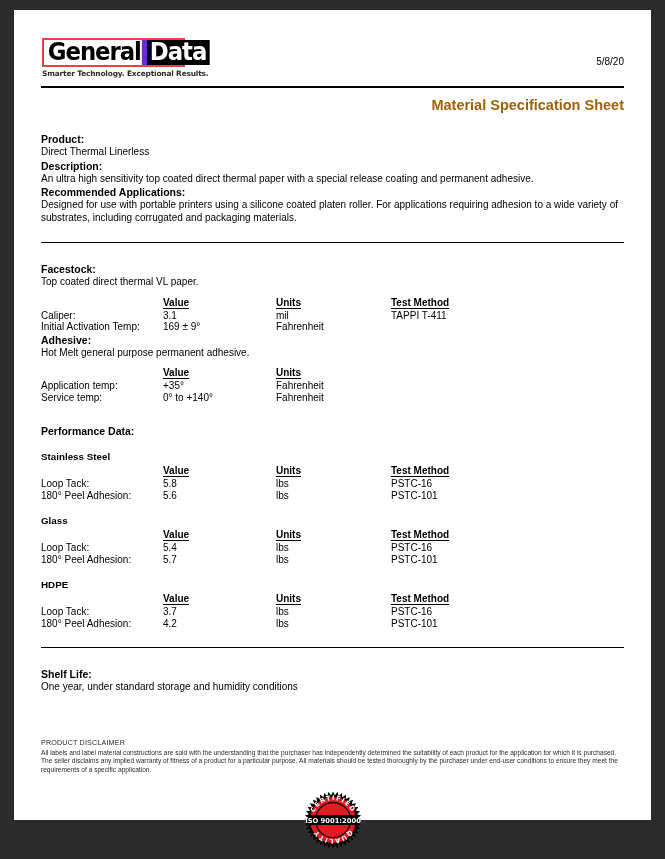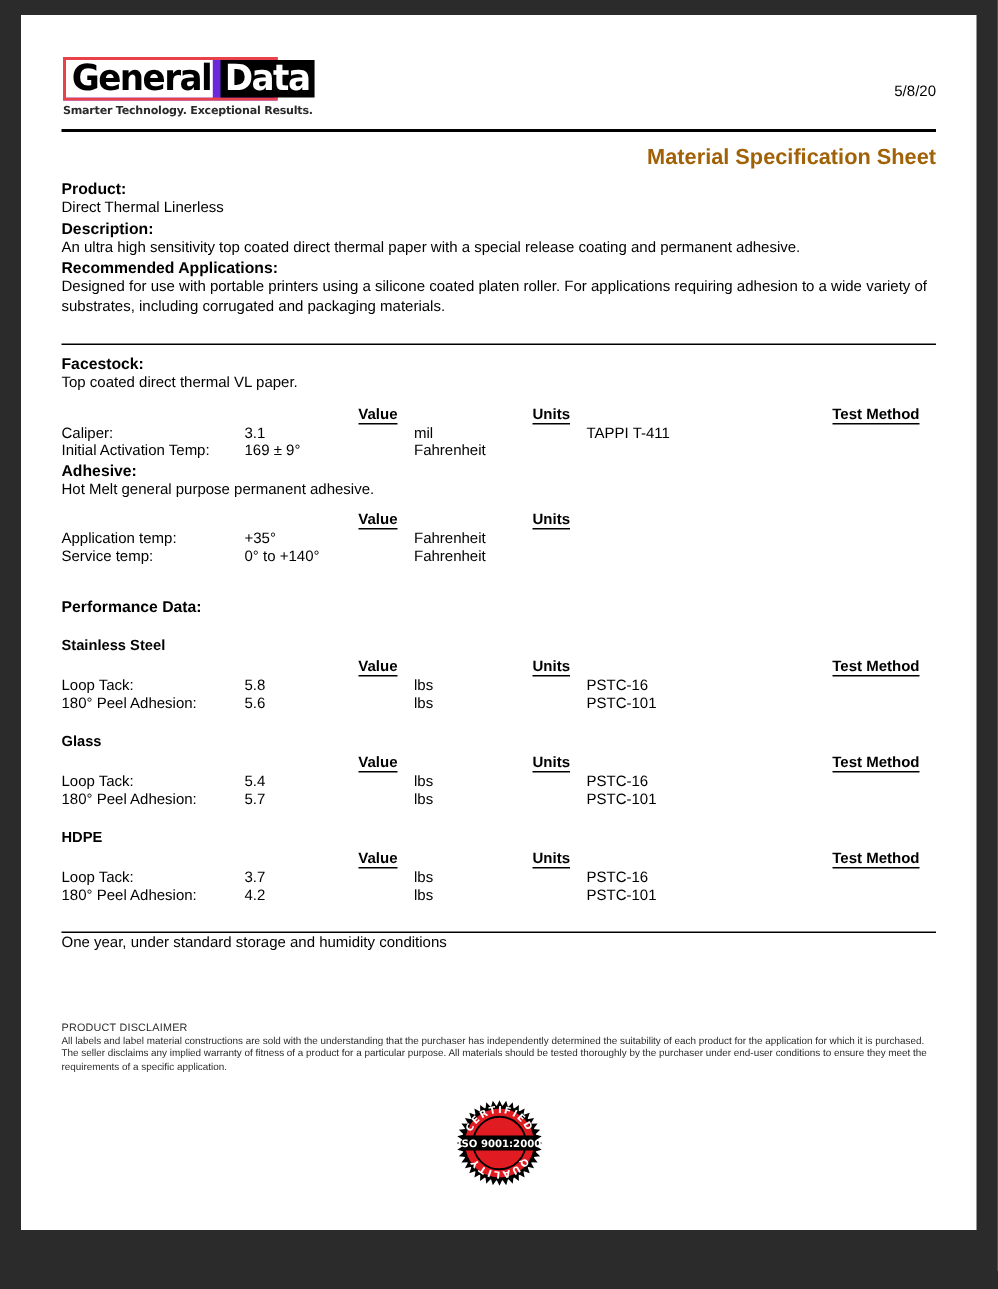--- a/index.html
+++ b/index.html
@@ -113,21 +113,21 @@
   
   .content {
     padding: 0 27px;
     color: #000;
   }
   .sec-head {
     font-size: 10.5px;
     font-weight: bold;
     margin-top: 1px;
   }
-  .sec-head.first { margin-top: 7px; }
+  .sec-head.first { margin-top: 20px; }
   .sec-body {
     font-size: 10px;
     line-height: 12.5px;
     margin-top: 1px;
   }
   .sub-head {
     font-size: 9.8px;
     font-weight: bold;
     margin-top: 14px;
   }
@@ -139,21 +139,21 @@
     margin-top: 8px;
     width: 100%;
     table-layout: fixed;
   }
   table.spec.tight { margin-top: 3px; }
   table.spec col.c-label { width: 122px; }
   table.spec col.c-value { width: 113px; }
   table.spec col.c-units { width: 115px; }
   table.spec col.c-test  { width: auto; }
   table.spec th {
-    text-align: right;
+    text-align: left;
     font-weight: bold;
     padding: 0 11px 1px 0;
     font-size: 10px;
   }
   table.spec th span {
     border-bottom: 1px solid #000;
     display: inline-block;
     line-height: 11px;
   }
   table.spec td {
@@ -401,20 +401,21 @@
           </tr>
         </tbody>
       </table>
 
       <div class="spacer-lg"></div>
     </div>
 
     <div class="rule-thin"></div>
 
     <div class="content">
+      <div class="sec-head first">Shelf Life:</div>
       <div class="sec-body">One year, under standard storage and humidity conditions</div>
 
       <div class="disclaimer-title">PRODUCT DISCLAIMER</div>
       <div class="disclaimer-body">All labels and label material constructions are sold with the understanding that the purchaser has independently determined the suitability of each product for the application for which it is purchased. The seller disclaims any implied warranty of fitness of a product for a particular purpose. All materials should be tested thoroughly by the purchaser under end-user conditions to ensure they meet the requirements of a specific application.</div>
 
       <div class="seal-area">
         <div class="seal">
           <svg viewBox="0 0 120 120" width="62" height="60">
             <defs>
               <path id="arcTop" d="M 60,60 m -40,0 a 40,40 0 0 1 80,0" fill="none"></path>

